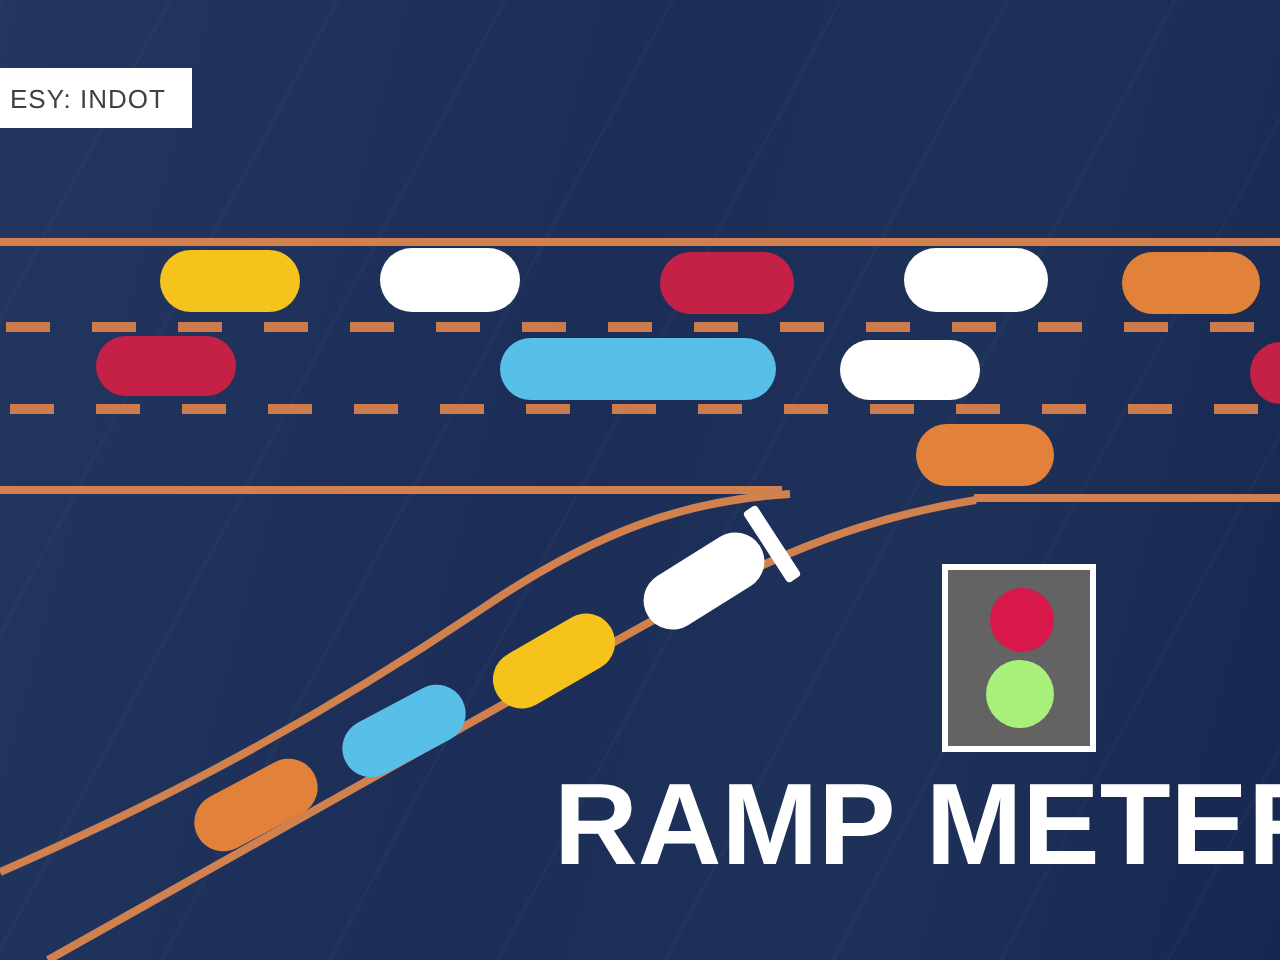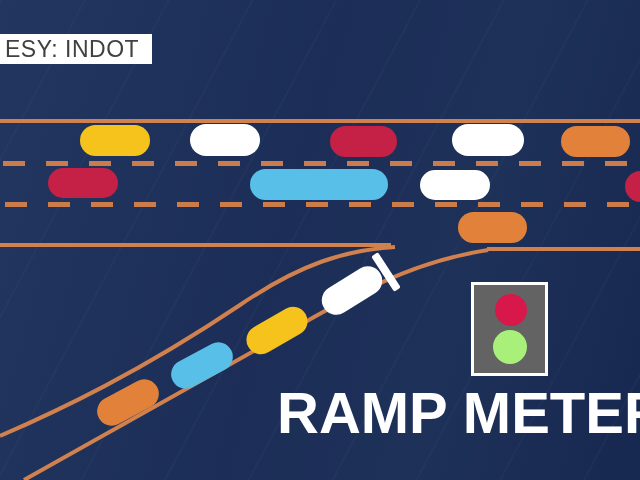--- a/index.html
+++ b/index.html
@@ -11,21 +11,21 @@
   .bg-texture{
     position:absolute;inset:0;
     background:repeating-linear-gradient(118deg,rgba(255,255,255,0.035) 0 2px,transparent 2px 74px);
     opacity:.6;
   }
   .credit-box{
     position:absolute;left:-8px;top:34px;height:30px;padding:0 13px;
     background:var(--c-credit_background,#fff);display:flex;align-items:center;
   }
   .credit-box span{
-    font-size:23px;letter-spacing:.5px;color:var(--c-credit_text,#414141);white-space:nowrap;
+    font-size:13px;letter-spacing:.5px;color:var(--c-credit_text,#414141);white-space:nowrap;
   }
   .hw-line{position:absolute;height:4px;background:var(--c-road_line,#d0814e);}
   .hw-line.top{left:0;top:119px;width:640px;}
   .hw-line.bottom-left{left:0;top:243px;width:391px;}
   .hw-line.bottom-right{left:487px;top:247px;width:153px;}
   .dash-row{
     position:absolute;left:0;width:640px;height:5px;
     background:repeating-linear-gradient(90deg,var(--c-lane_dash,#cb7c4a) 0 22px,transparent 22px 43px);
   }
   .dash-row.r1{top:161px;background-position-x:3px;}

